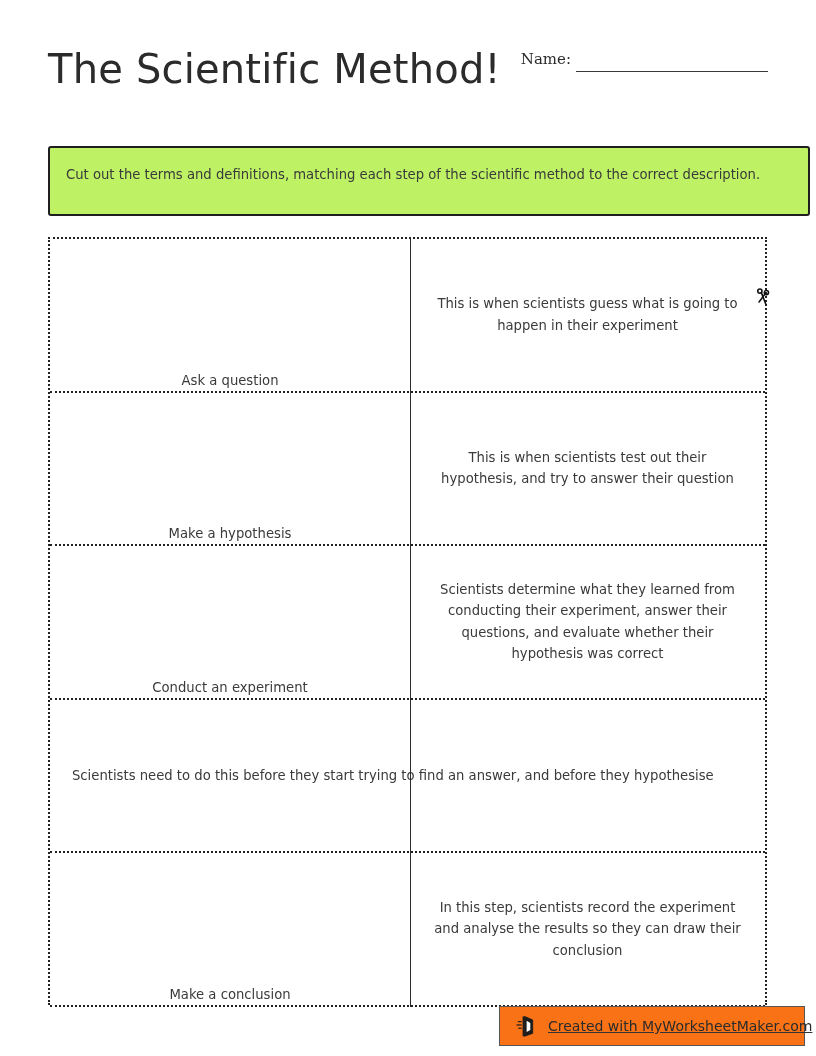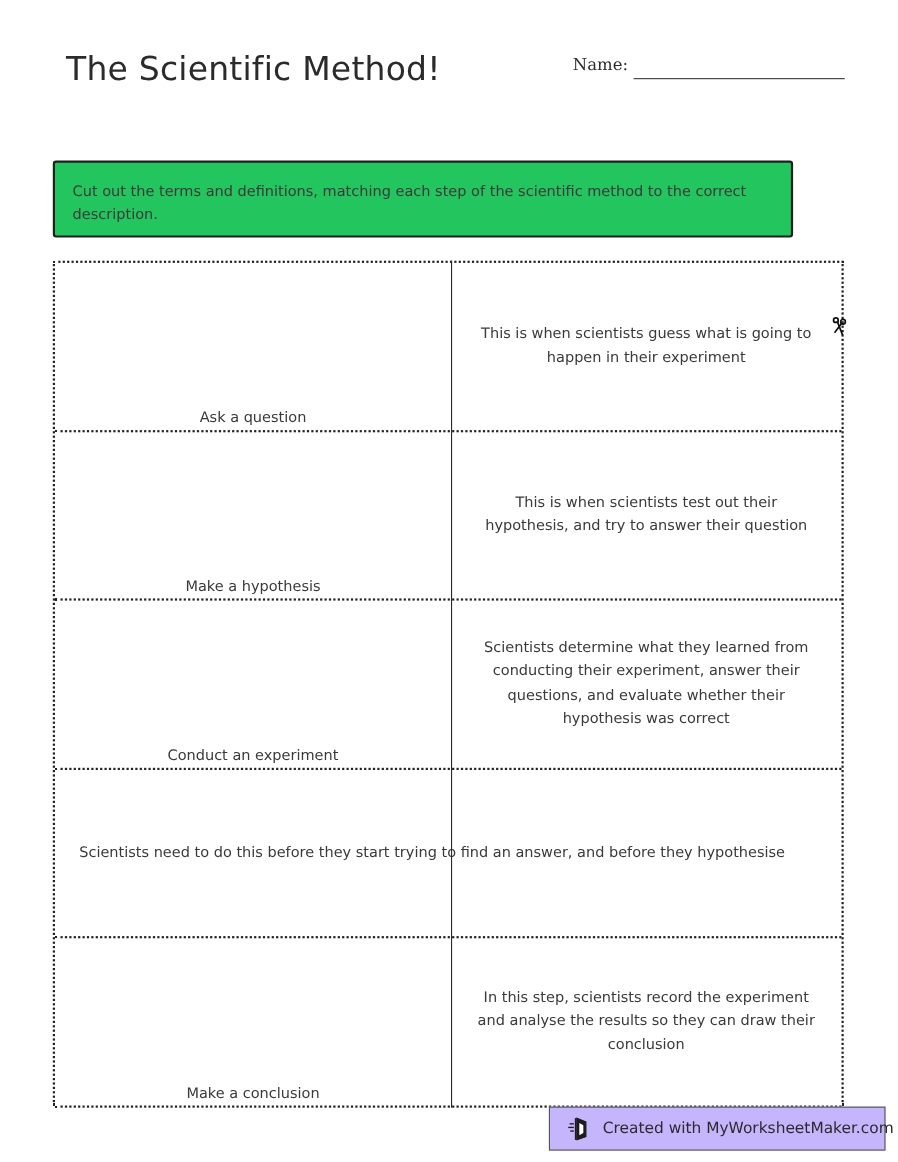--- a/index.html
+++ b/index.html
@@ -26,24 +26,24 @@
   
   .header {
     position: absolute;
     left: 48px;
     top: 40px;
     width: 720px;
     height: 88px;
   }
   .worksheet-title {
     position: absolute;
-    left: 12px;
+    left: 0;
     top: 6px;
     font-family: "DejaVu Sans", sans-serif;
-    font-size: 30px;
+    font-size: 40px;
     font-weight: 400;
     color: #2b2b2b;
     letter-spacing: 0.2px;
     white-space: nowrap;
   }
   .name-date-block {
     position: absolute;
     right: 0;
     top: 10px;
     width: 270px;
@@ -69,26 +69,26 @@
     border-bottom: 1.4px solid #3a3a3a;
     height: 0;
   }
   .nd-row.date .nd-label { right: 193px; }
 
   
   .instruction-box {
     position: absolute;
     left: 48px;
     top: 146px;
-    width: 673px;
+    width: 762px;
     height: 70px;
     box-sizing: border-box;
     border: 2px solid #1f1f1f;
     border-radius: 3px;
-    background: #22c55e;
+    background: #bef264;
   }
   .instruction-text {
     position: absolute;
     left: 16px;
     top: 16px;
     right: 24px;
     font-family: "DejaVu Sans", sans-serif;
     font-size: 13.2px;
     line-height: 21px;
     color: #3a3a3a;
@@ -169,25 +169,26 @@
 
   
   .footer-badge {
     position: absolute;
     left: 499px;
     top: 1006px;
     width: 306px;
     height: 40px;
     box-sizing: border-box;
     border: 1.4px solid #555555;
-    background: #c4b5fd;
+    background: #f97316;
     display: flex;
     align-items: center;
     padding-left: 16px;
     z-index: 5;
+    text-decoration: underline;
   }
   .badge-logo {
     width: 22px;
     height: 24px;
     flex: 0 0 auto;
     margin-right: 10px;
     color: #1c1c1c;
   }
   .badge-logo svg { display: block; }
   .badge-text {

